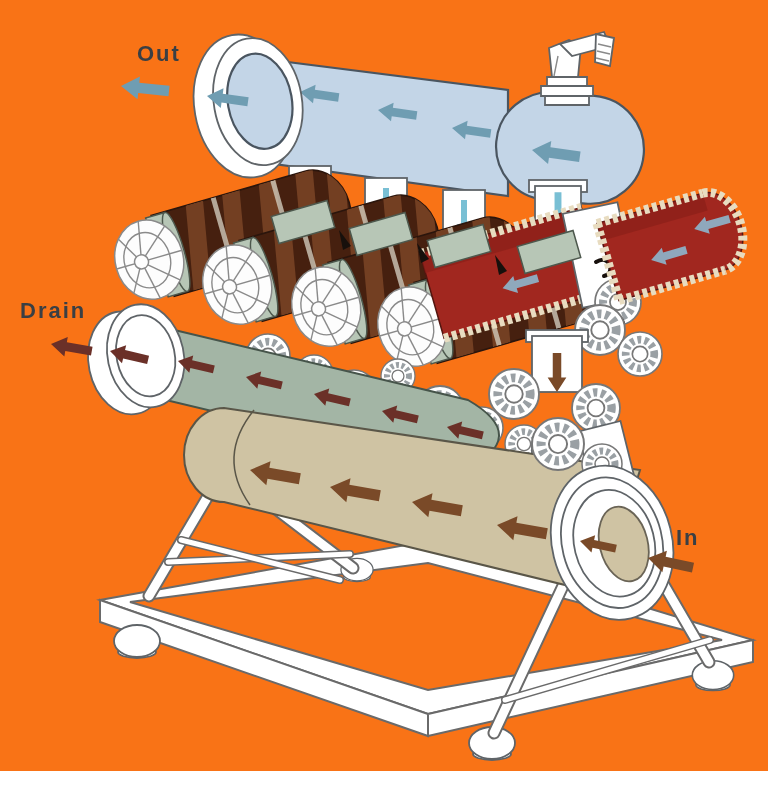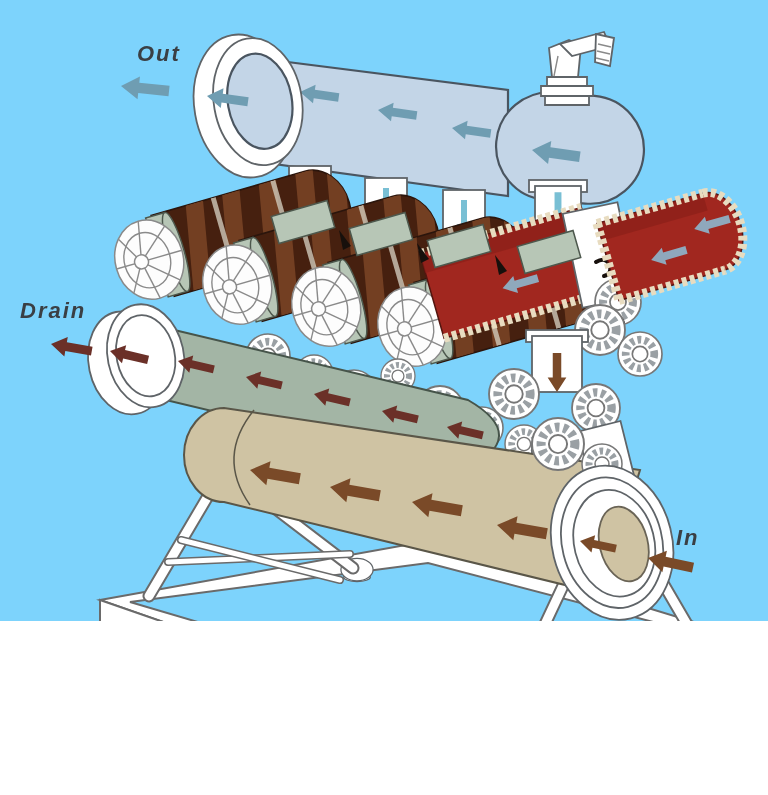--- a/index.html
+++ b/index.html
@@ -1,16 +1,16 @@
 <!DOCTYPE html>
 <html style="--label-text: #3a3f44; --outlet-pipe: #c3d5e7; --outlet-arrow: #6f9db2; --riser-arrow: #79bfd4; --filter-body-dark: #46200f; --filter-body-stripe: #7b4526; --filter-collar: #b7c6b6; --filter-red: #a1271f; --filter-disc-edge: #e8dcc0; --red-inner-arrow: #8fa8bc; --drain-pipe: #a3b5a5; --drain-arrow: #6b3028; --inlet-pipe: #cfc3a3; --inlet-arrow: #7a4a28; --frame-outline: #6a6a6a;"><head>
 <meta charset="utf-8">
 <style>
   html,body{margin:0;padding:0;background:#fff;}
-  .stage{width:768px;height:621px;position:relative;background:#7dd3fc;overflow:hidden;font-style:italic;}
+  .stage{width:768px;height:771px;position:relative;background:#f97316;overflow:hidden;}
   svg{display:block;}
   .lbl{font-family:"Liberation Sans","DejaVu Sans",sans-serif;font-weight:bold;font-size:22px;
        fill:var(--label-text,#3a3f44);letter-spacing:2px;}
   .white-part{fill:#ffffff;stroke:#5f6468;stroke-width:1.8;}
   .frame-part{fill:#ffffff;stroke:var(--frame-outline,#6a6a6a);stroke-width:2;}
   .blue-pipe{fill:var(--outlet-pipe,#c3d5e7);stroke:#4a5560;stroke-width:2.2;}
   .teal-arrow{fill:var(--outlet-arrow,#6f9db2);}
   .cyan-arrow{fill:var(--riser-arrow,#79bfd4);}
   .dark-body{fill:var(--filter-body-dark,#46200f);stroke:#2b150c;stroke-width:1.6;}
   .stripe{fill:var(--filter-body-stripe,#7b4526);opacity:.85;}

